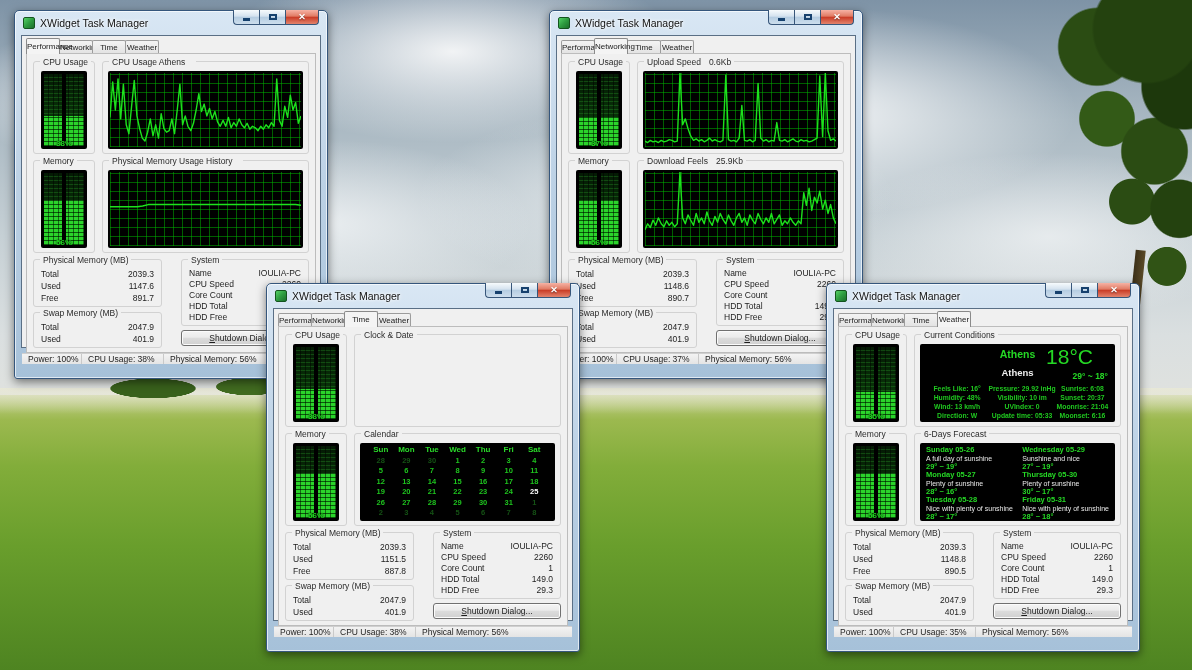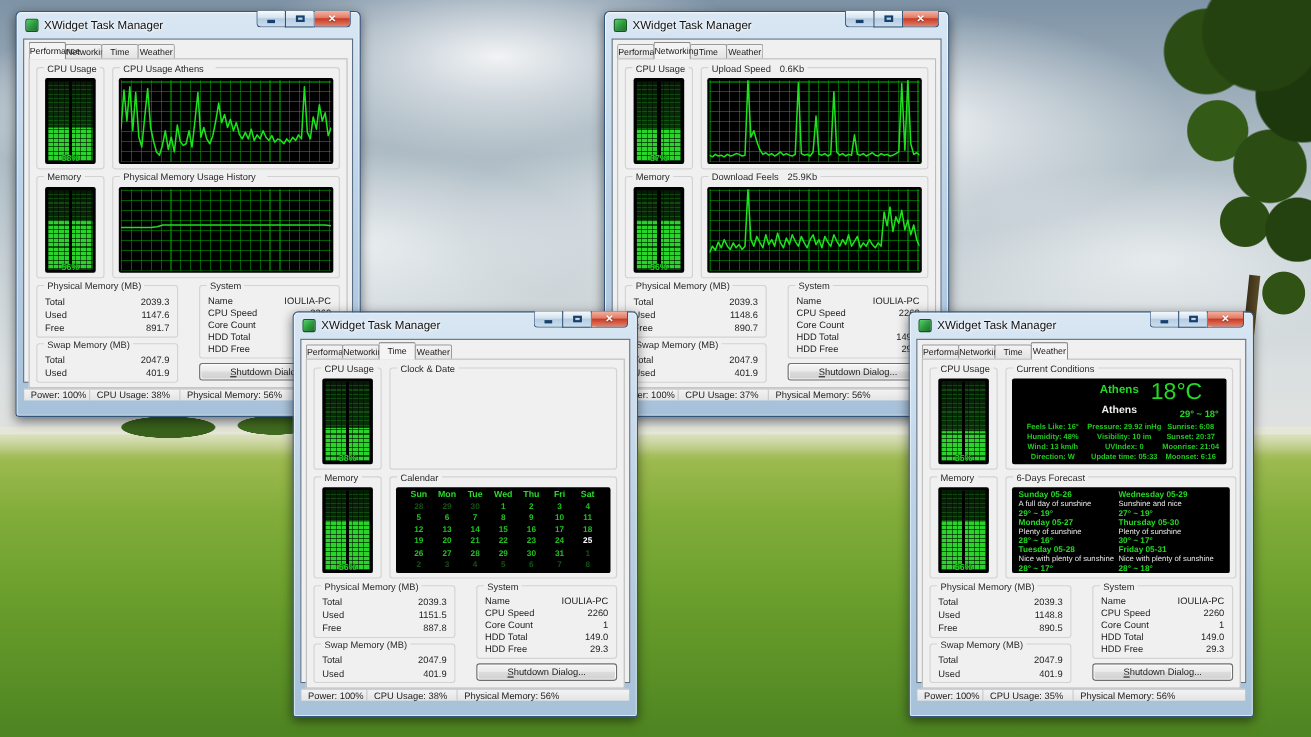--- a/index.html
+++ b/index.html
@@ -119,21 +119,21 @@
 
   .cc-screen { padding:4px 6px; position:relative;text-align:center; }
   .cc-city { display:block; font-size:10.5px; font-weight:bold; color:#25d825; }
   .cc-cond { display:block; margin-top:7px; font-size:9.5px; font-weight:bold; color:#eeeeee; }
   .cc-temp { position:absolute; right:22px; top:1px; font-size:21px; font-weight:normal; color:#25d825; }
   .cc-range { position:absolute; right:7px; top:27px; font-size:8.5px; font-weight:bold; color:#25d825; }
   .cc-details { display:flex; margin-top:6px; }
   .cc-col { font-size:6.8px; line-height:9px; color:#1fc91f; font-weight:bold; }
   .cc-col.w1 { width:34%; } .cc-col.w2 { width:37%; } .cc-col.w3 { width:29%; }
 
-  .fc-screen { display:grid; grid-template-columns:1fr 1fr 1fr 1fr; grid-template-rows:repeat(3,1fr); grid-auto-flow:column;
+  .fc-screen { display:grid; grid-template-columns:1fr; grid-template-rows:repeat(3,1fr); grid-auto-flow:column;
     padding:3px 6px; column-gap:4px;text-decoration:underline; }
   .fc-day { color:#25d825; font-weight:bold; font-size:7.5px; line-height:8.5px; }
   .fc-desc { color:#e8e8e8; font-size:7px; line-height:8px; white-space:nowrap; }
   .fc-temps { color:#25d825; font-weight:bold; font-size:7.5px; line-height:8.5px; }
 
   
   .col-left { width:150px; display:flex; flex-direction:column; gap:5px; }
   .col-right { flex:1; display:flex; flex-direction:column;margin-left:12px; }
   .kv-group { padding:8px 4px 2px; }
   .kv-row { display:flex; justify-content:space-between; font-size:8.5px; color:#1d1d1d; line-height:12px; padding:0 3px; }

